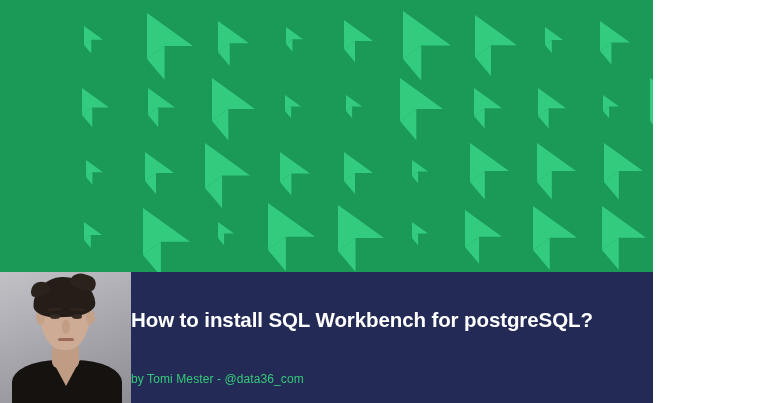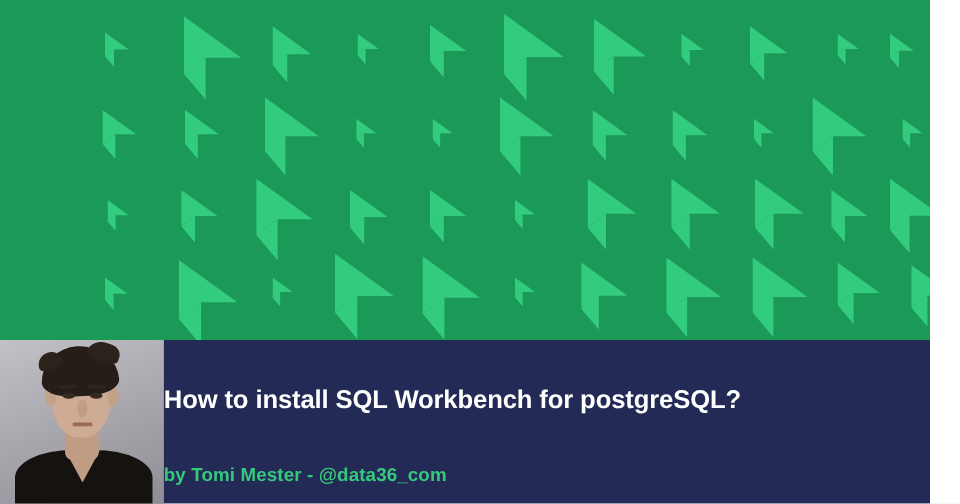--- a/index.html
+++ b/index.html
@@ -2,21 +2,21 @@
 <html><head>
 <meta charset="utf-8">
 <style>
   html, body {
     margin: 0;
     padding: 0;
     background: #ffffff;
   }
   #card {
     position: relative;
-    width: 744px;
+    width: 653px;
     height: 403px;
     overflow: hidden;
     font-family: "Liberation Sans", sans-serif;
     background: #ffffff;
   }
 
   
   #pattern-banner {
     position: absolute;
     left: 0;
@@ -229,22 +229,22 @@
     letter-spacing: -0.1px;
     white-space: nowrap;
   }
   #title-line-1 { top: 36px; }
   #title-line-2 { top: 63px; }
   #byline {
     position: absolute;
     left: 0;
     top: 100px;
     color: #35c97c;
-    font-size: 15px;
-    font-weight: bold;
+    font-size: 12px;
+    font-weight: normal;
     letter-spacing: 0.1px;
     white-space: nowrap;
   }
 </style>
 </head>
 <body>
 
 <div id="card">
 
   <div id="pattern-banner">

